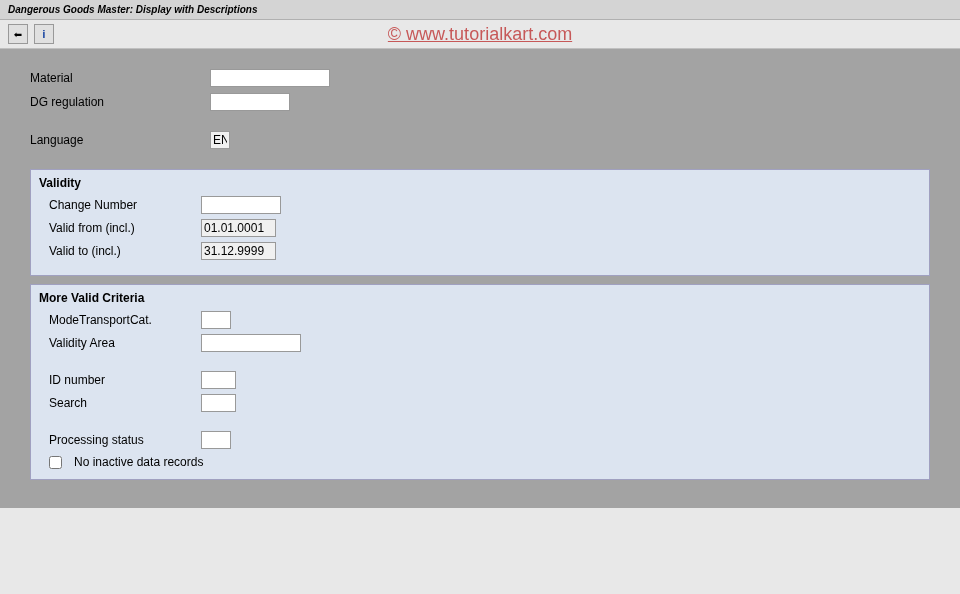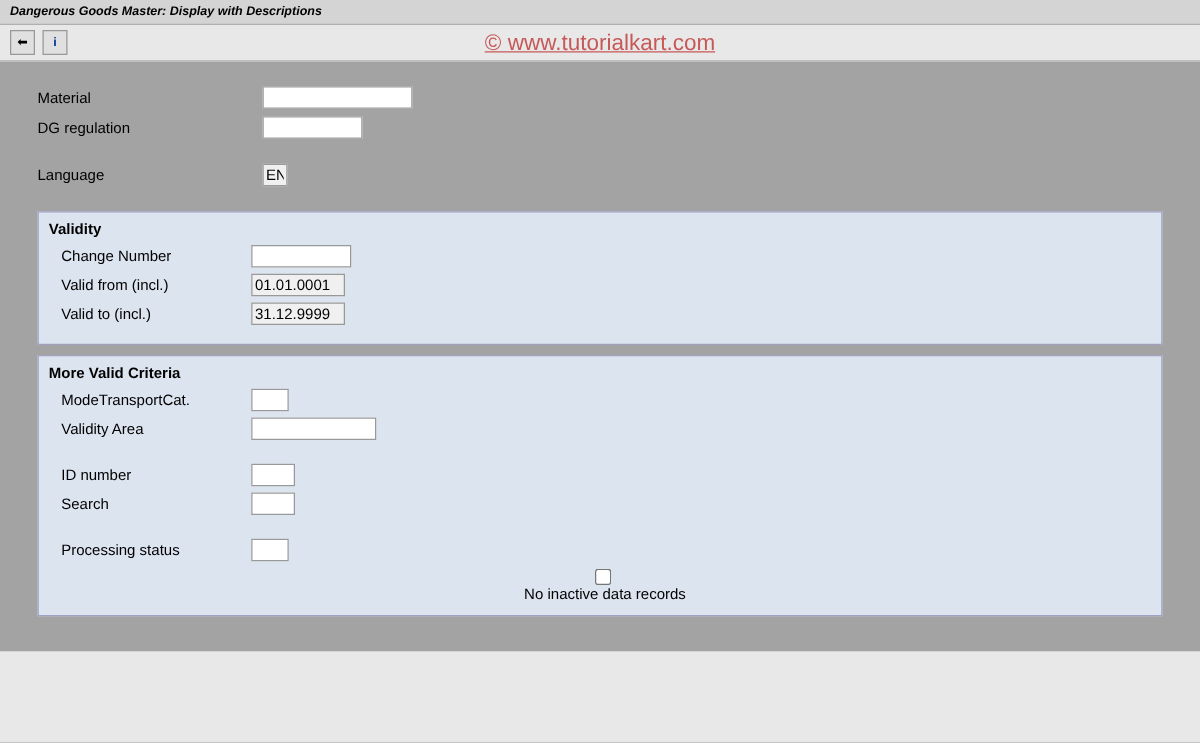--- a/index.html
+++ b/index.html
@@ -160,21 +160,20 @@
     }
 
     .input-procstatus {
       width: 30px;
     }
 
     .checkbox-row {
       display: flex;
       align-items: center;
       margin-top: 6px;
-      flex-direction: column;
     }
 
     .checkbox-label {
       font-size: 12px;
       color: #000;
       padding-left: 8px;
     }
 
     input[type="checkbox"] {
       margin-right: 4px;

